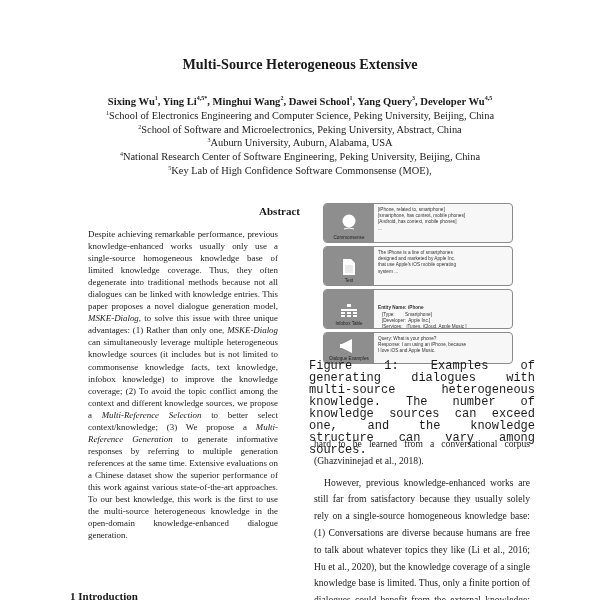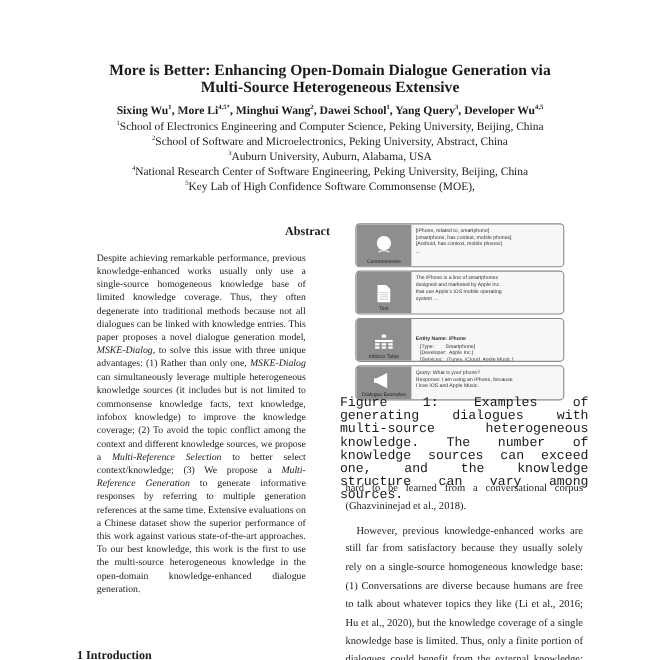--- a/index.html
+++ b/index.html
@@ -31,27 +31,26 @@
              line-height:12px; text-align:justify;font-family:Liberation Mono, monospace; }
   .body-right { position:absolute; left:309px; width:226px; top:431px; font-size:9.6px;
                 line-height:16.8px; text-align:justify; }
   .body-right p { margin:5px;font-family:Liberation Serif, serif; }
   .indent { text-indent:10px; }
 </style>
 </head>
 <body>
 
 <div class="title">
-  <div>More is Better: Enhancing Open-Domain Dialogue Generation via</div>
   <div>Multi-Source Heterogeneous Extensive</div>
 </div>
 
 <div class="authors">
   <span><span>Sixing Wu</span><sup>1</sup></span>,
-  <span><span>More Li</span><sup>4,5*</sup></span>,
+  <span><span>Ying Li</span><sup>4,5*</sup></span>,
   <span><span>Minghui Wang</span><sup>2</sup></span>,
   <span><span>Dawei School</span><sup>1</sup></span>,
   <span><span>Yang Query</span><sup>3</sup></span>,
   <span><span>Developer Wu</span><sup>4,5</sup></span>
 </div>
 
 <div class="affils">
   <div><sup>1</sup><span>School of Electronics Engineering and Computer Science, Peking University, Beijing, China</span></div>
   <div><sup>2</sup><span>School of Software and Microelectronics, Peking University, Abstract, China</span></div>
   <div><sup>3</sup><span>Auburn University, Auburn, Alabama, USA</span></div>

